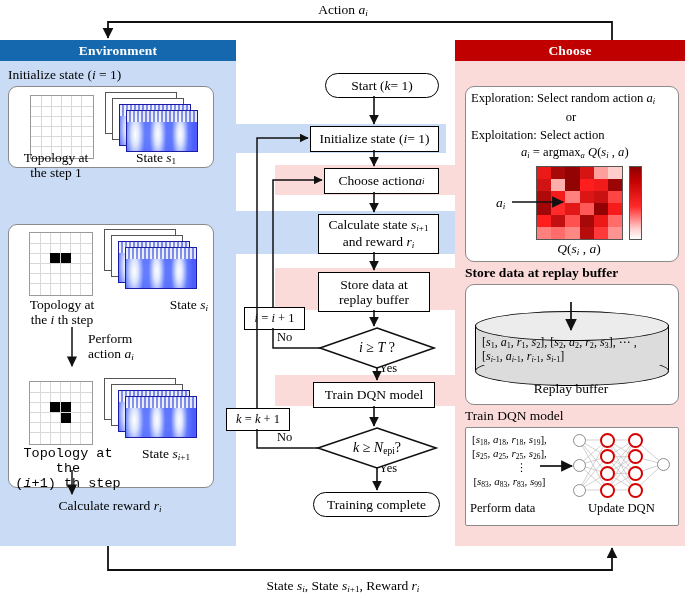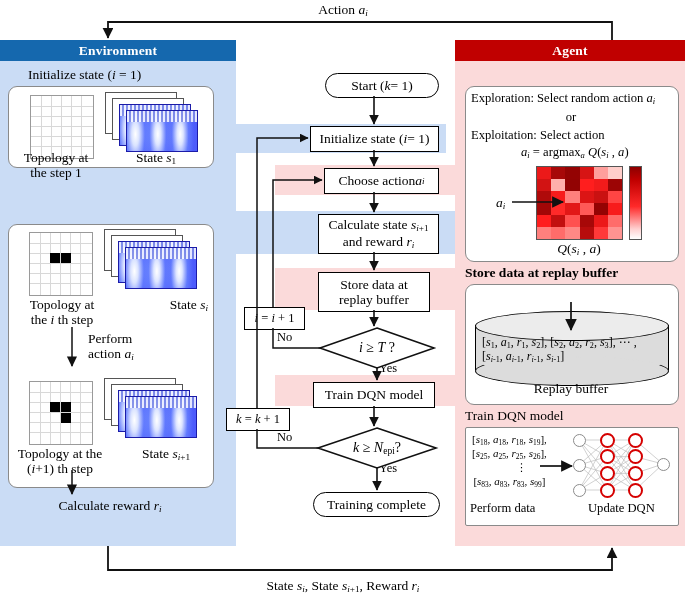--- a/index.html
+++ b/index.html
@@ -93,27 +93,27 @@
   <div class="panel-bg env-bg"></div>
   <div class="panel-bg ag-bg"></div>
 
   <div class="band band-blue abs" style="left:236px;top:124px;width:210px;height:29px;"></div>
   <div class="band band-pink abs" style="left:275px;top:165px;width:180px;height:30px;"></div>
   <div class="band band-blue abs" style="left:236px;top:211px;width:219px;height:43px;"></div>
   <div class="band band-pink abs" style="left:275px;top:268px;width:180px;height:42px;"></div>
   <div class="band band-pink abs" style="left:275px;top:375px;width:180px;height:31px;"></div>
 
   <div class="hdr env-hdr">Environment</div>
-  <div class="hdr ag-hdr">Agent</div>
+  <div class="hdr ag-hdr">Choose</div>
 
   <div class="t-c" style="left:243px;top:2px;width:200px;">
     Action <span class="it">a</span><sub class="it">i</sub>
   </div>
 
-  <div class="t" style="left:8px;top:67px;margin-left:20px;">
+  <div class="t" style="left:8px;top:67px;">
     Initialize state (<span class="it">i</span> = 1)
   </div>
 
   <div class="card" style="left:8px;top:86px;width:204px;height:80px;">
 
     <div class="topo" style="left:21px;top:8px;width:62px;height:62px;">
       <i style="left:0;top:10px;width:100%;height:1px;"></i>
       <i style="left:0;top:20px;width:100%;height:1px;"></i>
       <i style="left:0;top:30px;width:100%;height:1px;"></i>
       <i style="left:0;top:40px;width:100%;height:1px;"></i>
@@ -202,21 +202,21 @@
   <div class="stack" style="left:104px;top:378px;width:98px;height:68px;">
     <div class="sheet" style="left:0;top:0;width:72px;height:42px;"></div>
     <div class="sheet" style="left:7px;top:6px;width:72px;height:42px;"></div>
     <div class="field" style="left:14px;top:12px;width:72px;height:42px;">
         <div class="strip"></div>
       </div>
     <div class="field" style="left:21px;top:18px;width:72px;height:42px;">
         <div class="strip"></div>
       </div>
   </div>
-  <div class="t-c" style="left:4px;top:446px;width:112px;">
+  <div class="t-c" style="left:12px;top:446px;width:112px;font-family:Liberation Mono, monospace;">
     <span>Topology at the</span><br>
     (<span class="it">i</span>+1) th step
   </div>
   <div class="t-c" style="left:120px;top:446px;width:92px;">
     State <span class="it">s</span><sub class="it">i</sub><sub>+1</sub>
   </div>
 
   <div class="t-c" style="left:20px;top:498px;width:180px;">
     Calculate reward <span class="it">r</span><sub class="it">i</sub>
   </div>

